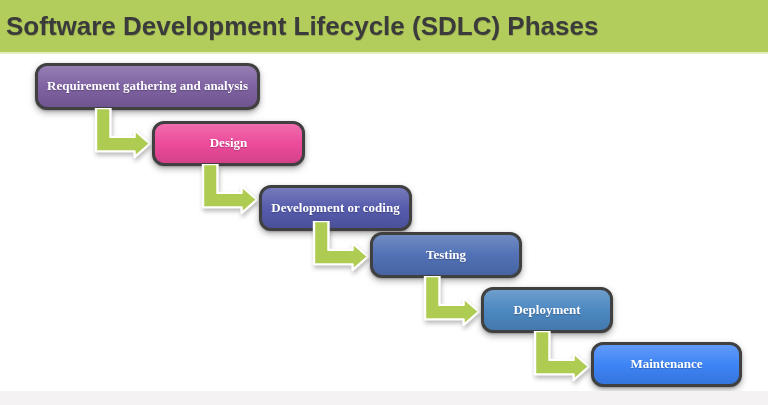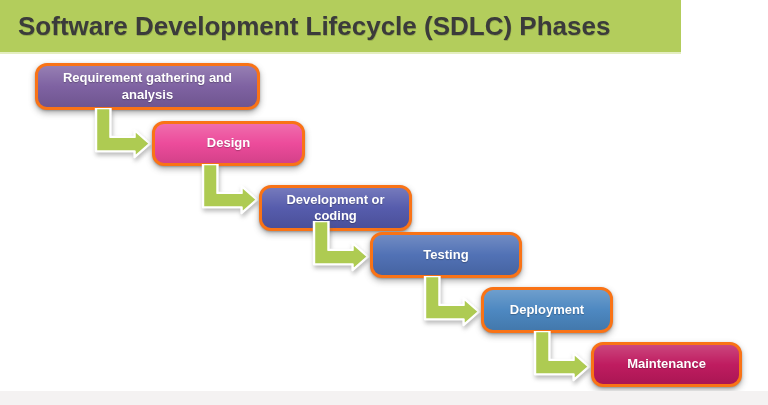--- a/index.html
+++ b/index.html
@@ -10,49 +10,50 @@
     overflow: hidden;
   }
   .slide {
     position: relative;
     width: 768px; height: 405px;
     background: #ffffff;
   }
   .header {
     position: absolute;
     left: 0; top: 0;
-    width: 681px; height: 54px;
+    width: 768px; height: 54px;
     display: flex;
     align-items: center;
-    padding-left: 18px;
+    padding-left: 6px;
     box-sizing: border-box;
     border-bottom: 2px solid #e4eec0;
   }
   .header .title {
     font-size: 26px;
     font-weight: 700;
     letter-spacing: 0px;
     text-shadow: 0.5px 1px 0 rgba(0,0,0,0.18);
     white-space: nowrap;
   }
   .phase-box {
     position: absolute;
     box-sizing: border-box;
-    border: 3px solid #f97316;
+    border: 3px solid #404040;
     border-radius: 12px;
     box-shadow: 0 3px 6px rgba(80,80,80,0.45), 0 1px 2px rgba(80,80,80,0.35);
     display: flex;
     align-items: center;
     justify-content: center;
     text-align: center;
     color: #ffffff;
     font-size: 13px;
     font-weight: 700;
     line-height: 1.25;
     padding: 2px 4px;
+    font-family: Liberation Serif, serif;
   }
   .phase-box::before {
     content: "";
     position: absolute;
     inset: 0;
     border-radius: 9px;
     background: linear-gradient(to bottom, rgba(255,255,255,0.20), rgba(255,255,255,0.02) 50%, rgba(0,0,0,0.10));
     pointer-events: none;
   }
   .phase-box .phase-label {
@@ -126,19 +127,19 @@
   </svg>
 
   <div class="phase-box box-4" style="background-color: rgb(74, 134, 192);">
     <span class="phase-label">Deployment</span>
   </div>
 
   <svg class="flow-arrow arrow-4" viewBox="0 0 60 55">
     <polygon points="2,0 17,0 17,30 42,30 42,23 58,37 42,51 42,45 2,45" stroke="#ffffff" stroke-width="2.5" stroke-linejoin="round" fill="#aecb52"></polygon>
   </svg>
 
-  <div class="phase-box box-5" style="background-color: #be185d; text-align: center;">
+  <div class="phase-box box-5" style="background-color: #3b82f6; text-align: center;">
     <span class="phase-label">Maintenance</span>
   </div>
 
   <div class="bottom-strip" style="background-color: rgb(244, 242, 242);"></div>
 
 </div>
 
 </body></html>

